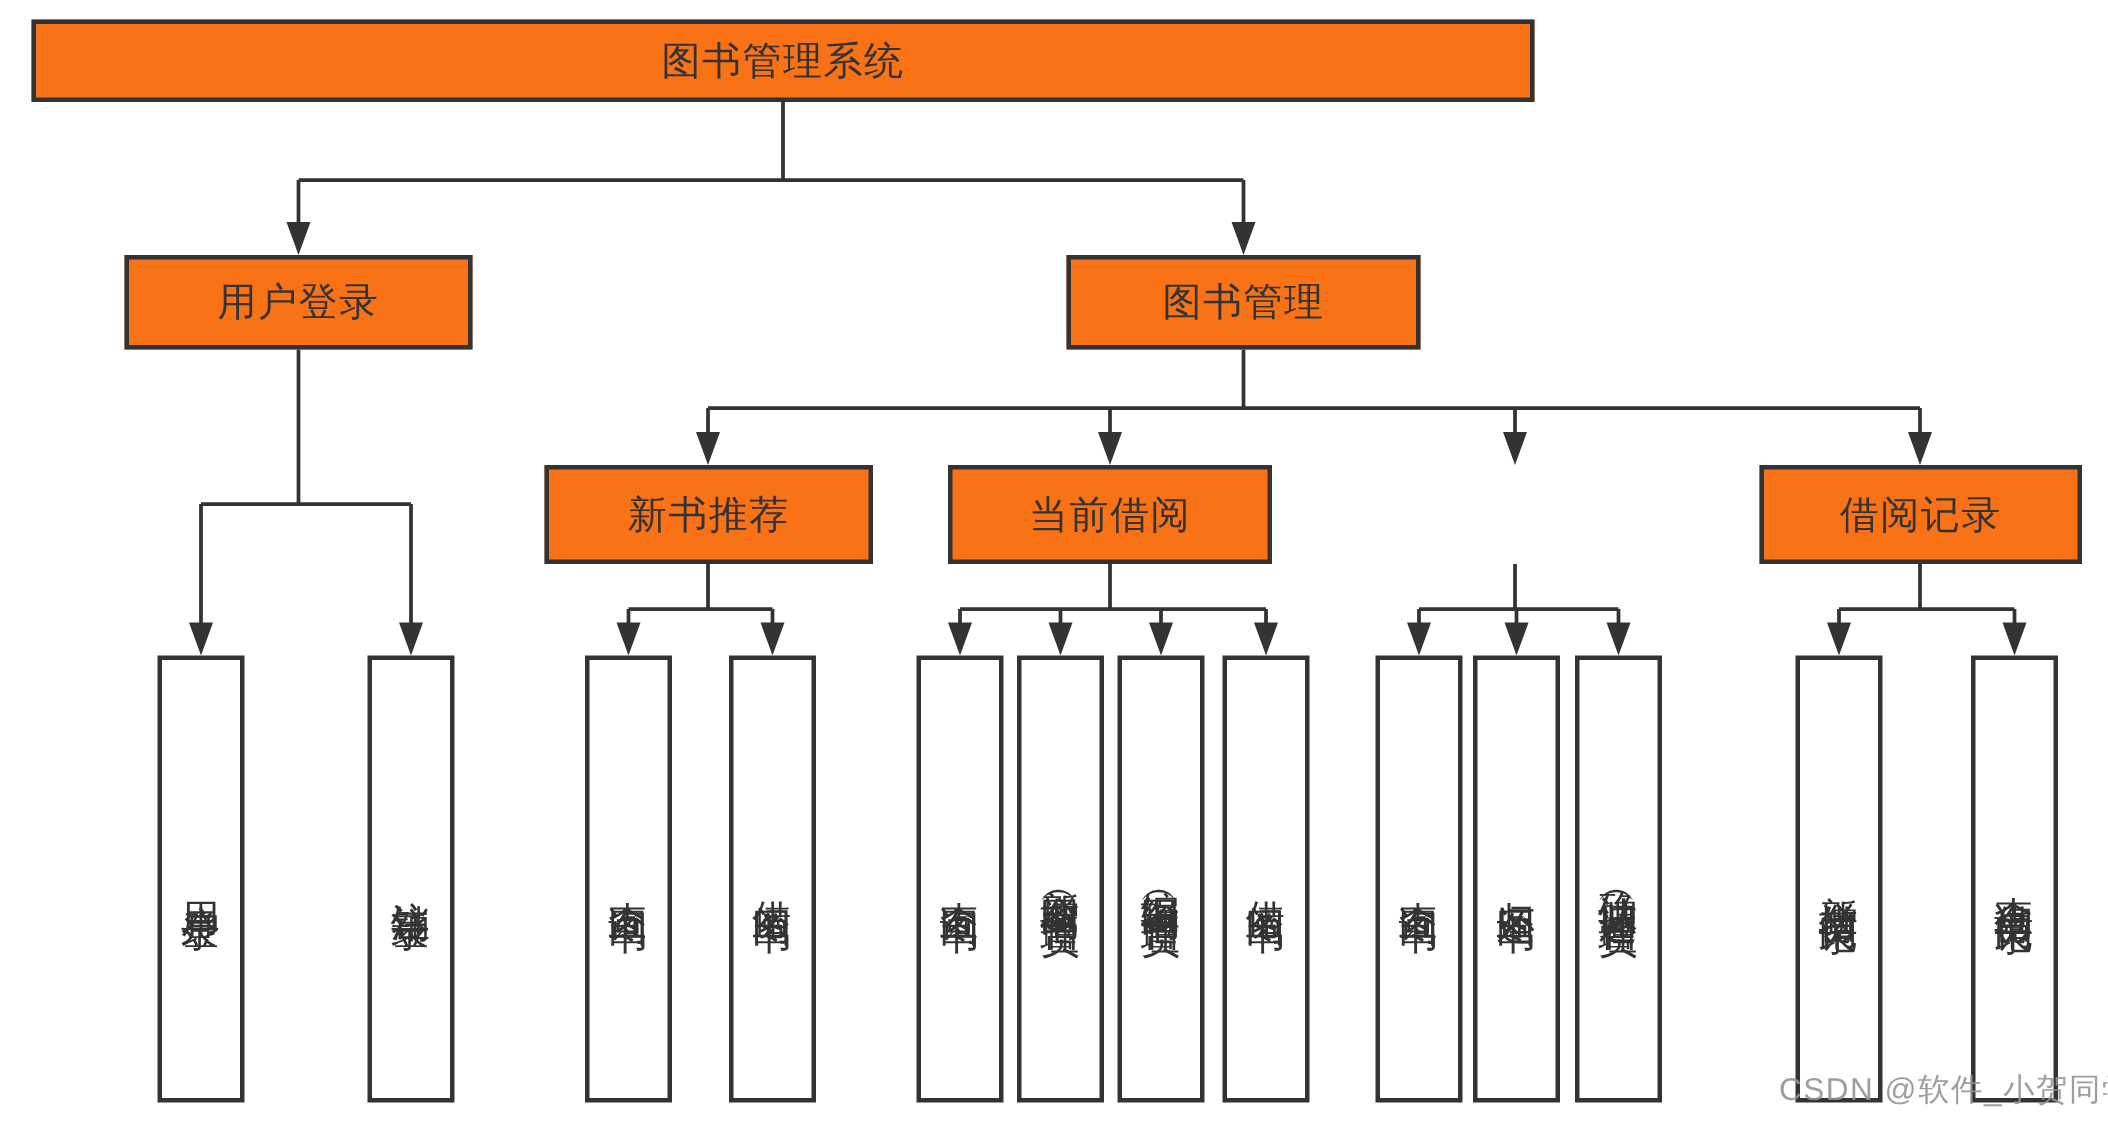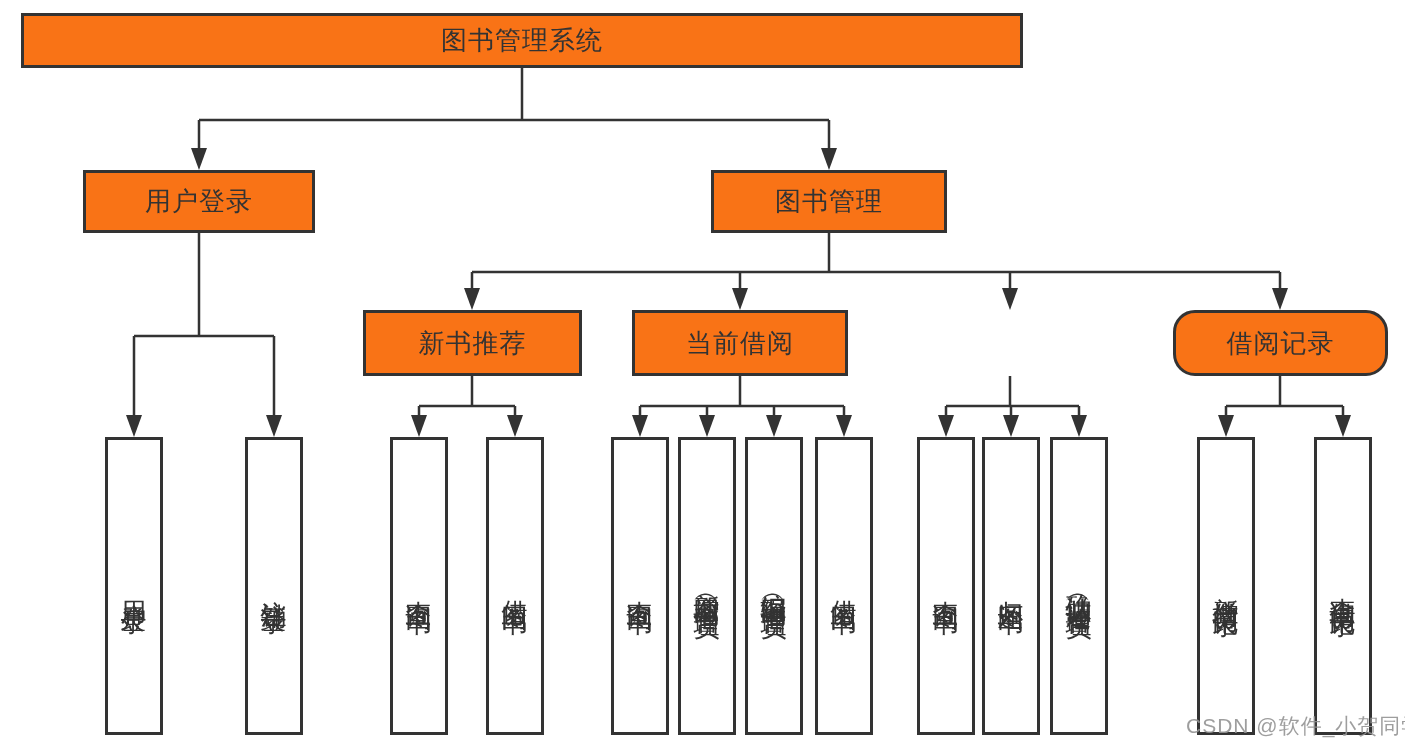--- a/index.html
+++ b/index.html
@@ -127,21 +127,21 @@
   <div class="hbox" style="left:711px; top:170px; width:236px; height:63px;">
     <span>图书管理</span>
   </div>
 
   <div class="hbox" style="left:363px; top:310px; width:219px; height:66px;">
     <span>新书推荐</span>
   </div>
   <div class="hbox" style="left:632px; top:310px; width:216px; height:66px;">
     <span>当前借阅</span>
   </div>
-  <div class="hbox" style="left:1173px; top:310px; width:215px; height:66px;border-radius:22px;">
+  <div class="hbox" style="left:1173px; top:310px; width:215px; height:66px;">
     <span>借阅记录</span>
   </div>
 
   <div class="vbox" style="left:105px;">
     <span class="vtext">用户登录</span>
   </div>
   <div class="vbox" style="left:245px;">
     <span class="vtext">注销登录</span>
   </div>
 

